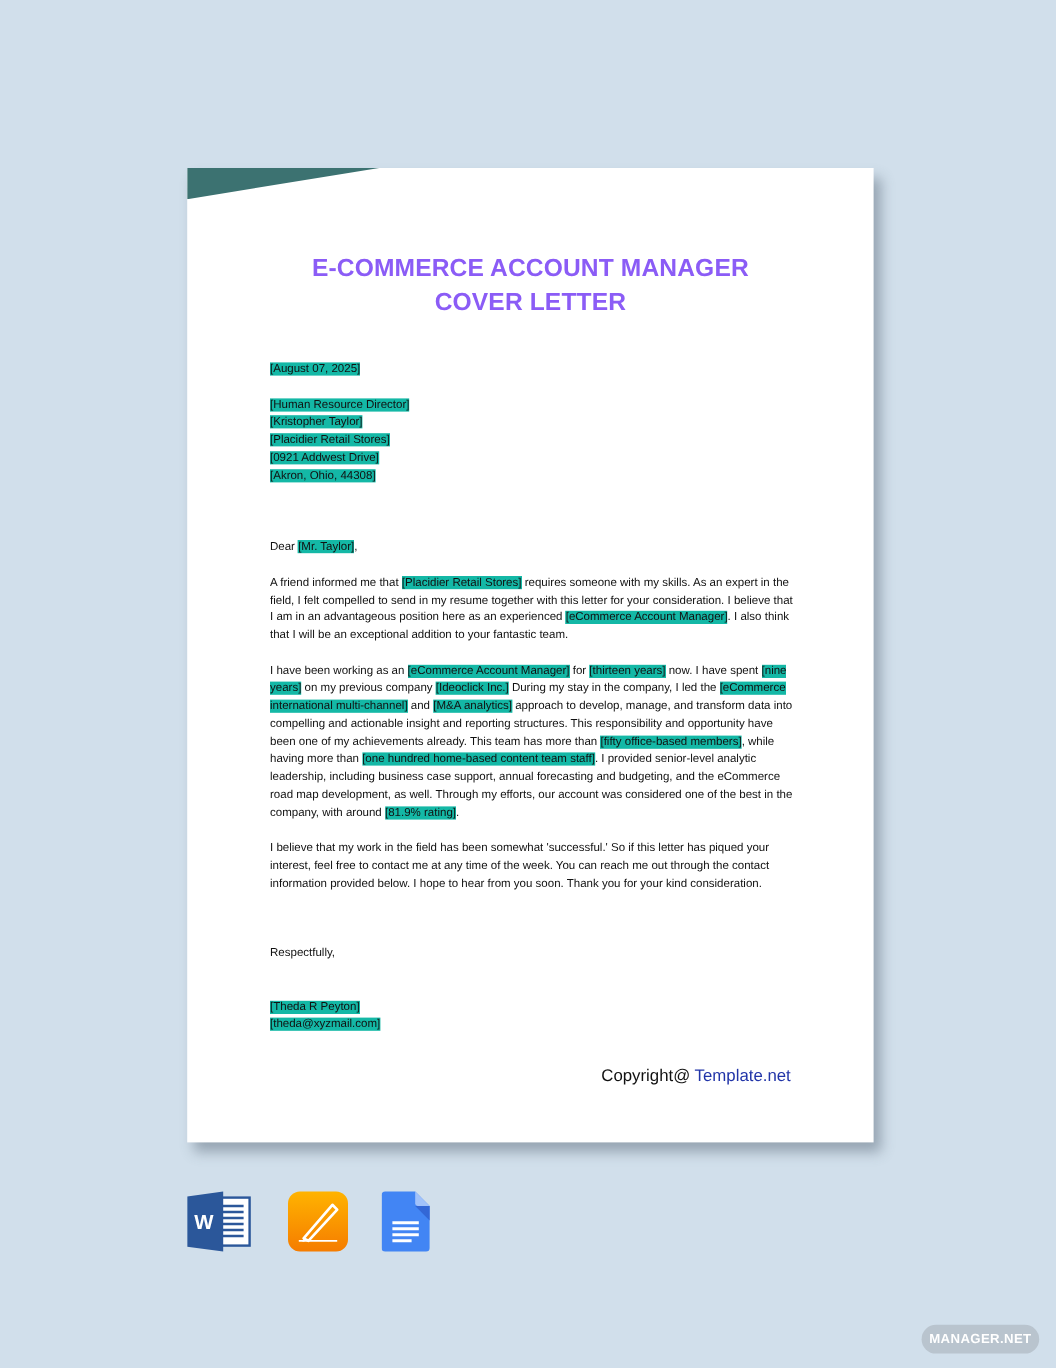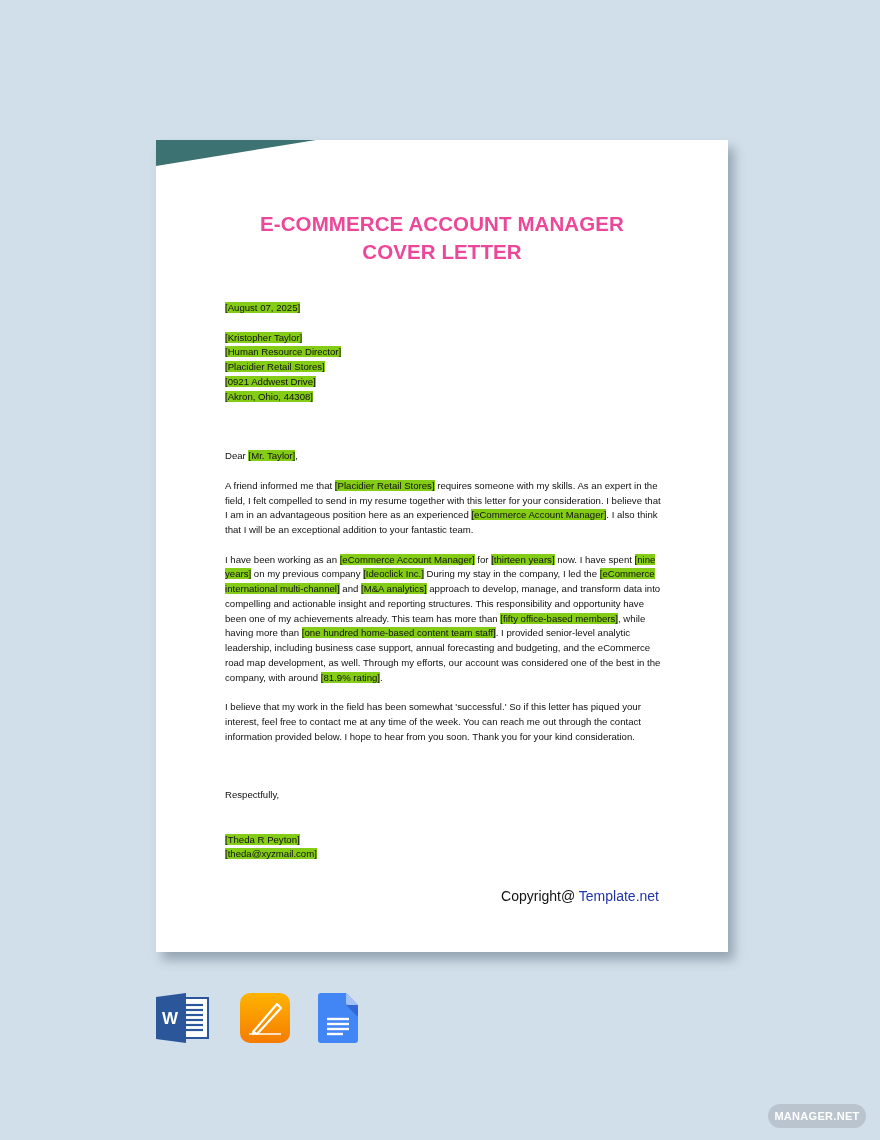--- a/index.html
+++ b/index.html
@@ -17,33 +17,33 @@
       background: #ffffff;
       box-shadow: 6px 8px 10px rgba(80, 95, 110, 0.45);
     }
     .corner {
       position: absolute; left: 0; top: 0;
       width: 160px; height: 26px;
     }
     .title {
       position: absolute; left: 0; top: 70px; width: 572px;
       text-align: center;
-      color: #ec4899;
+      color: #8b5cf6;
       font-weight: bold;
       font-size: 20.5px;
       line-height: 28px;
       letter-spacing: 0.1px;
     }
     .body {
       position: absolute; left: 69px; top: 161px; width: 440px;
       font-size: 9.6px;
       line-height: 14.75px;
       color: #111;
     }
-    .hl { background: #84cc16; }
+    .hl { background: #14b8a6; }
     .p { margin-top: 14.75px; }
     .gap3 { margin-top: 29.5px; }
     .copyright {
       position: absolute; right: 69px; top: 748px;
       font-size: 14px; color: #111;
     }
     .copyright .link { color: #2134a8; }
     .icons { position: absolute; top: 992px; left: 156px; height: 52px; }
     .icon { position: absolute; top: 0; }
     .badge {
@@ -65,22 +65,22 @@
 
   <div class="title">
     <div>E-COMMERCE ACCOUNT MANAGER</div>
     <div>COVER LETTER</div>
   </div>
 
   <div class="body">
     <div><span class="hl">[August 07, 2025]</span></div>
 
     <div class="p">
+      <div><span class="hl">[Human Resource Director]</span></div>
       <div><span class="hl">[Kristopher Taylor]</span></div>
-      <div><span class="hl">[Human Resource Director]</span></div>
       <div><span class="hl">[Placidier Retail Stores]</span></div>
       <div><span class="hl">[0921 Addwest Drive]</span></div>
       <div><span class="hl">[Akron, Ohio, 44308]</span></div>
     </div>
 
     <div class="gap3" style="margin-top:45px;"><span>Dear </span><span class="hl">[Mr. Taylor]</span><span>,</span></div>
 
     <div class="p"><span>A friend informed me that </span><span class="hl">[Placidier Retail Stores]</span><span> requires someone with my skills. As an expert in the field, I felt compelled to send in my resume together with this letter for your consideration. I believe that I am in an advantageous position here as an experienced </span><span class="hl">[eCommerce Account Manager]</span><span>. I also think that I will be an exceptional addition to your fantastic team.</span></div>
 
     <div class="p"><span>I have been working as an </span><span class="hl">[eCommerce Account Manager]</span><span> for </span><span class="hl">[thirteen years]</span><span> now. I have spent </span><span class="hl">[nine years]</span><span> on my previous company </span><span class="hl">[Ideoclick Inc.]</span><span> During my stay in the company, I led the </span><span class="hl">[eCommerce international multi-channel]</span><span> and </span><span class="hl">[M&amp;A analytics]</span><span> approach to develop, manage, and transform data into compelling and actionable insight and reporting structures. This responsibility and opportunity have been one of my achievements already. This team has more than </span><span class="hl">[fifty office-based members]</span><span>, while having more than </span><span class="hl">[one hundred home-based content team staff]</span><span>.  I provided senior-level analytic leadership, including business case support, annual forecasting and budgeting, and the eCommerce road map development, as well. Through my efforts, our account was considered one of the best in the company, with around </span><span class="hl">[81.9% rating]</span><span>.</span></div>

